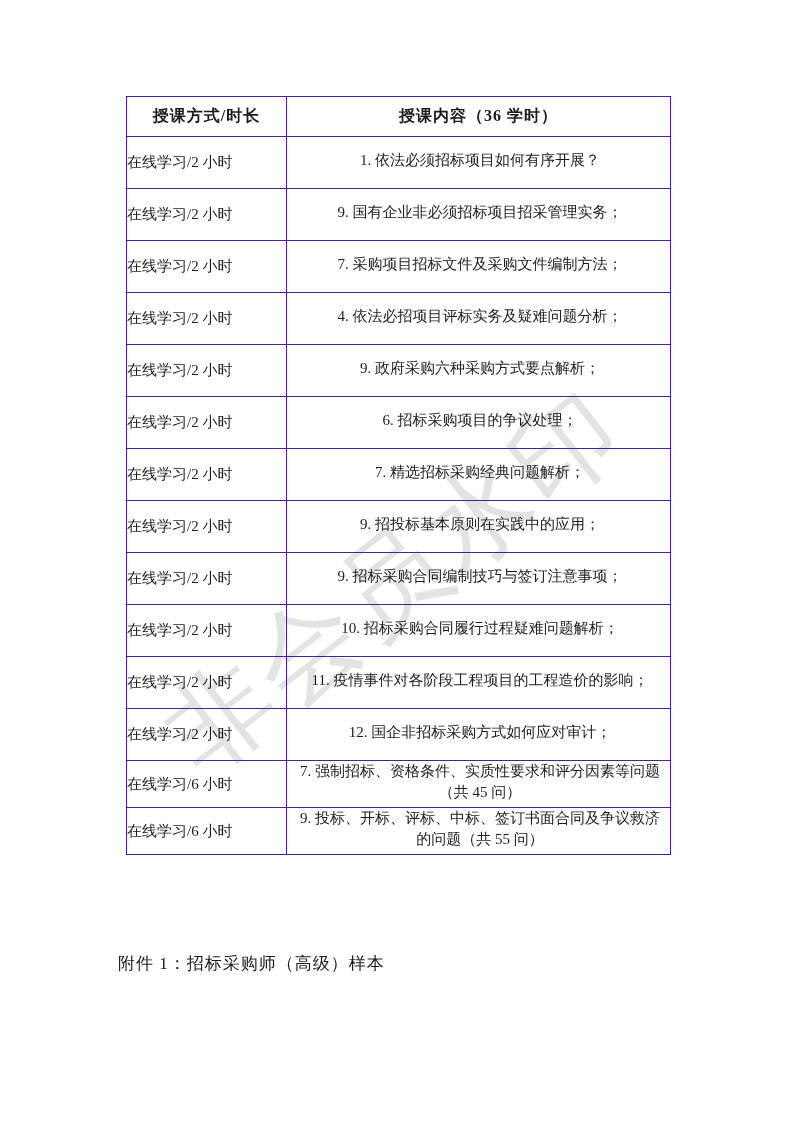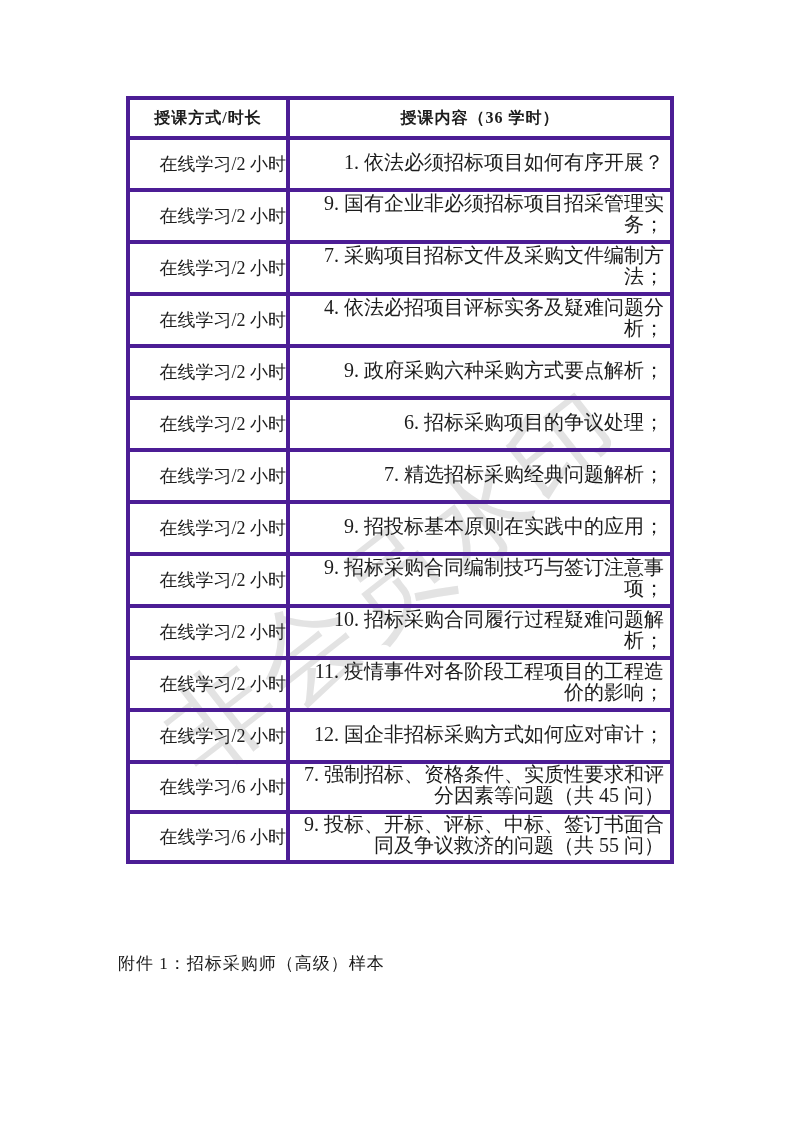--- a/index.html
+++ b/index.html
@@ -32,43 +32,43 @@
   .course-table {
     position:absolute;
     left:126px; top:96px;
     width:544px;
     border-collapse:collapse;
     table-layout:fixed;
     z-index:1;
     background:transparent;
   }
   .course-table th, .course-table td {
-    border:4px solid #4c1d95;
+    border:1px solid #4c1d95;
     vertical-align:middle;
   }
   col.col-method { width:160px; }
   col.col-content { width:384px; }
   .course-table th {
     height:40px;
     font-size:16px;
     font-weight:bold;
     text-align:center;
     letter-spacing:1px;
   }
   tr.row { height:52px; }
   tr.row-tall { height:42px;margin-left:40px; }
   td.cell-method {
-    text-align:right;
-    font-size:18px;
+    text-align:left;
+    font-size:15px;
   }
   td.cell-content {
-    font-size:20px;
+    font-size:15px;
     line-height:21px;
     padding:0 6px 4px 9px;
-    text-align:right;
+    text-align:center;
   }
   .attachment-heading {
     position:absolute;
     left:118px; top:952px;
     font-size:17px;
     font-weight:normal;
     letter-spacing:1px;
     z-index:1;
   }
 </style>

